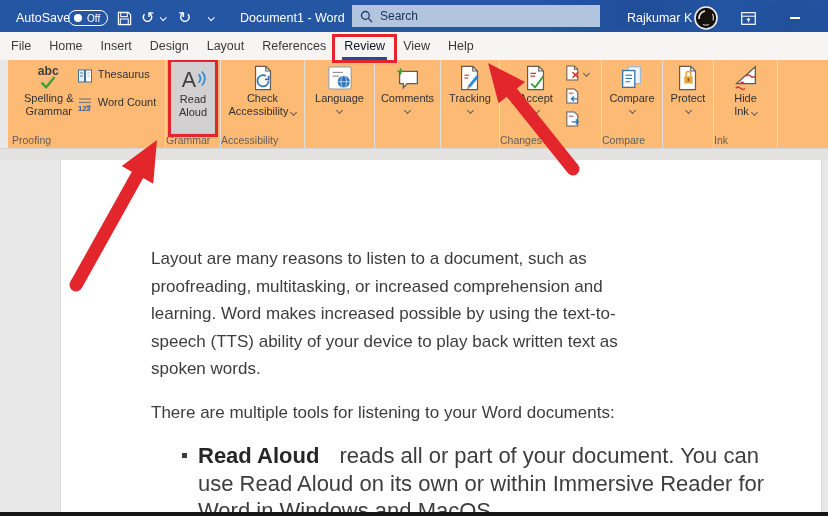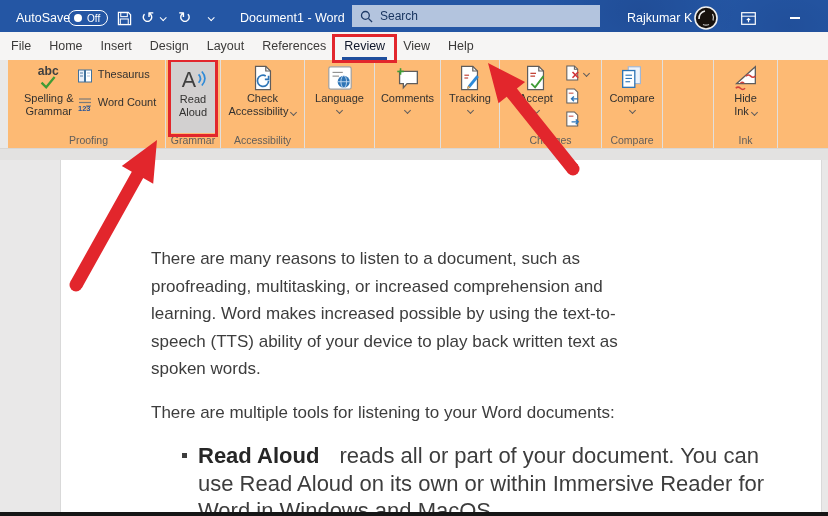--- a/index.html
+++ b/index.html
@@ -43,21 +43,21 @@
   .tab.sel .underline { position:absolute; left:7px; right:7px; bottom:0; height:3px; background:#1f4e9c; }
   .hl-box { position:absolute; border:3px solid #e2262c; z-index:55; pointer-events:none; }
   .tab .hl-box { left:-3px; right:-3px; top:2px; bottom:-3px; }
   
   .ribbon {
     position:absolute; left:8px; top:60px; width:828px; height:88px;
     background:#fdba74; display:flex; padding-left:4px; z-index:4;
   }
   .grp { display:flex; flex-direction:column; border-right:1px solid #e1dfdd; }
   .grp-content { height:74px; display:flex; justify-content:center; }
-  .grp-label { height:14px; font-size:10.5px; color:#605e5c; text-align:center; line-height:12px; }
+  .grp-label { height:14px; font-size:10.5px; color:#605e5c; line-height:12px; }
   .bigbtn { position:relative; display:flex; flex-direction:column; align-items:center; padding-top:4px; cursor:default; }
   .bigbtn .lbl { font-size:11px; color:#323130; line-height:13px; text-align:center; }
   .cv { display:inline-block; width:5px; height:5px; border-right:1.3px solid #5f5d5c; border-bottom:1.3px solid #5f5d5c; transform:rotate(45deg); }
   .cv-under { margin-top:3px; }
   .stack { display:flex; flex-direction:column; margin-top:8px; gap:12px; }
   .smallbtn { display:flex; align-items:flex-start; gap:5px; font-size:11px; color:#323130; cursor:default; }
   .readaloud { background:#d2d0d0; width:46px; height:72px; margin-top:1px; }
   .readaloud .hl-box { left:-2px; right:-2px; top:-2px; bottom:-4px; }
   .chg-row { display:flex; }
   .chg-col { display:flex; flex-direction:column; margin-left:4px; margin-top:4px; gap:5px; }
@@ -325,20 +325,33 @@
             <line x1="8" y1="19" x2="13" y2="19" stroke="#2e75b6" stroke-width="1.2"></line>
           </svg>
           <span class="lbl">Compare</span>
           <span class="cv cv-under"></span>
         </div>
       </div>
       <div class="grp-label">Compare</div>
     </div>
 
     <div class="grp" style="width:51px">
+      <div class="grp-content">
+        <div class="bigbtn" style="width:50px">
+          <svg width="28" height="28" viewBox="0 0 30 30">
+            <path d="M6 2.5 h12 l5 5 v20 h-17 z" fill="#fff" stroke="#5f5d5c" stroke-width="1.3"></path>
+            <path d="M18 2.5 v5 h5" fill="none" stroke="#5f5d5c" stroke-width="1.3"></path>
+            <rect x="11" y="13" width="9" height="8" rx="1" fill="#e8a33d"></rect>
+            <path d="M13 13 v-2.5 a2.5 2.5 0 0 1 5 0 V13" fill="none" stroke="#e8a33d" stroke-width="1.6"></path>
+            <rect x="14.6" y="15.5" width="1.8" height="3" fill="#7a5518"></rect>
+          </svg>
+          <span class="lbl">Protect</span>
+          <span class="cv cv-under"></span>
+        </div>
+      </div>
       <div class="grp-label"></div>
     </div>
 
     <div class="grp" style="width:64px">
       <div class="grp-content">
         <div class="bigbtn" style="width:60px">
           <svg width="28" height="28" viewBox="0 0 30 30">
             <path d="M5 21 L25 3 L25 21 Z" fill="#fff" stroke="#5f5d5c" stroke-width="1.4"></path>
             <path d="M15 13 q2.5 -2.5 5 0 t5 0" fill="none" stroke="#d1403a" stroke-width="1.6"></path>
             <path d="M4 26 q2.5 -2.5 5 0 t5 0" fill="none" stroke="#d1403a" stroke-width="1.6"></path>
@@ -350,21 +363,21 @@
       </div>
       <div class="grp-label">Ink</div>
     </div>
 
   </div>
 
   <div class="band"></div>
 
   <div class="docarea">
     <div class="page">
-      <div class="doc-line" style="top:86px">There are many reasons to listen to a document, such as</div>
+      <div class="doc-line" style="top:86px">Layout are many reasons to listen to a document, such as</div>
       <div class="doc-line" style="top:113.5px">proofreading, multitasking, or increased comprehension and</div>
       <div class="doc-line" style="top:141px">learning. Word makes increased possible by using the text-to-</div>
       <div class="doc-line" style="top:168.5px">speech (TTS) ability of your device to play back written text as</div>
       <div class="doc-line" style="top:196px">spoken words.</div>
 
       <div class="doc-line" style="top:240px">There are multiple tools for listening to your Word documents:</div>
 
       <div class="bullet-marker" style="top:294px"></div>
       <div class="bullet-block" style="top:283px">
         <span class="bullet-bold">Read Aloud</span><span>reads all or part of your document. You can</span>

